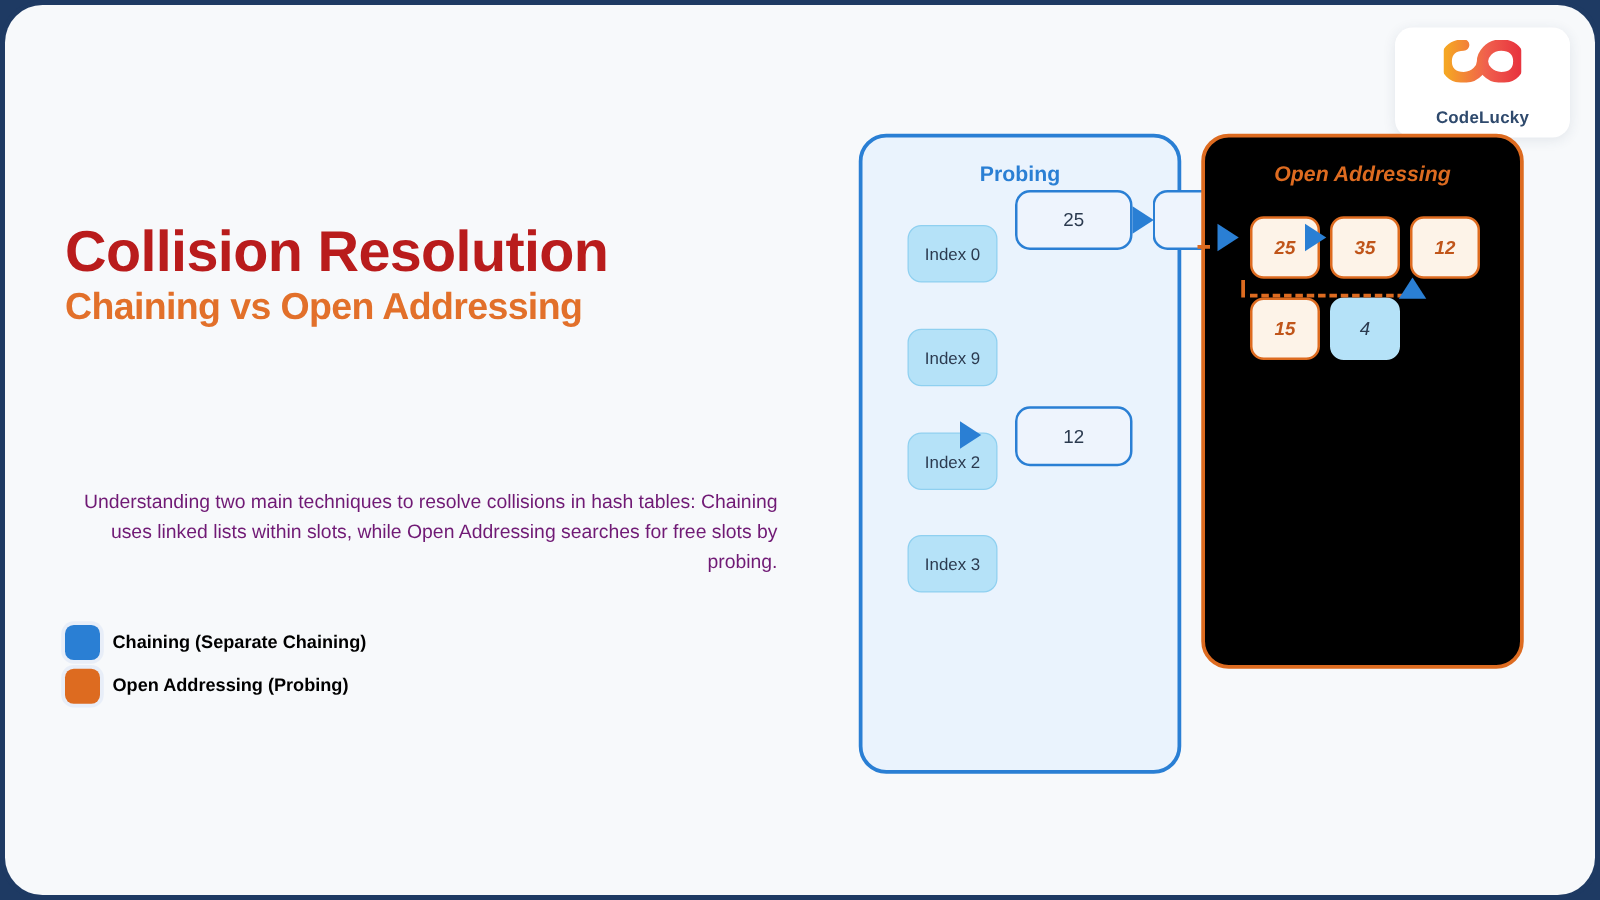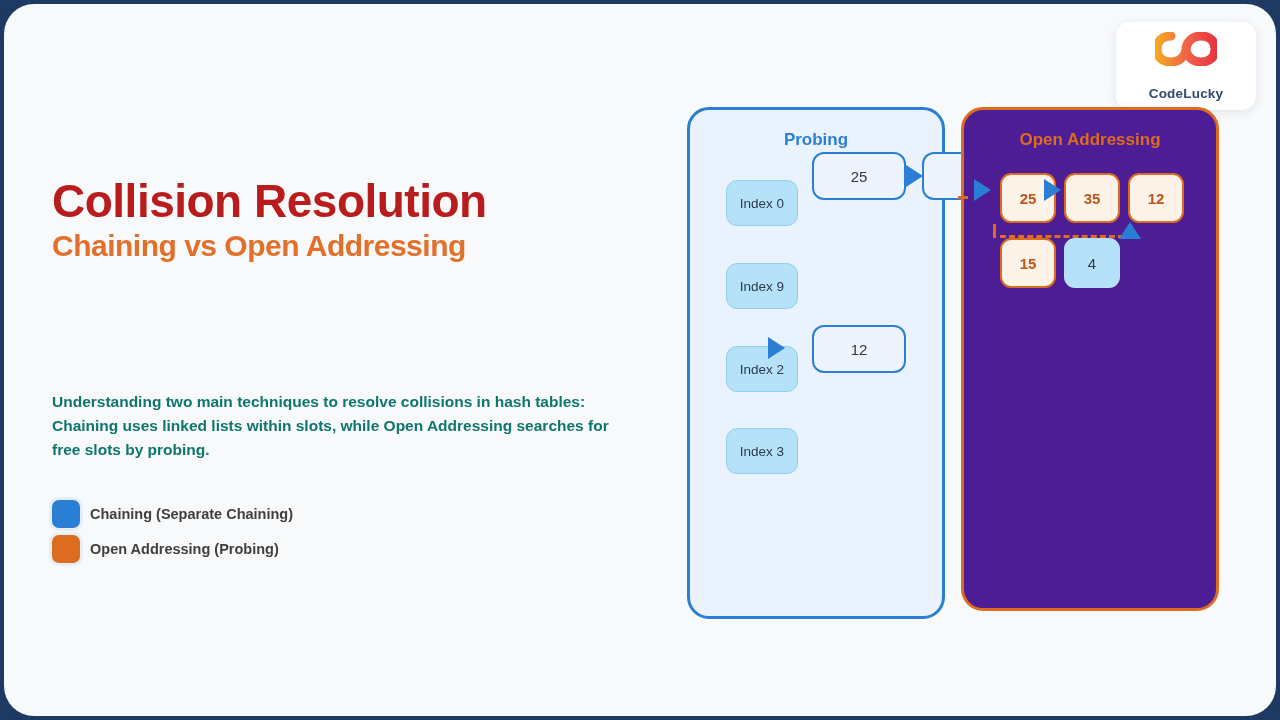--- a/index.html
+++ b/index.html
@@ -33,31 +33,32 @@
     font-size: 46px; font-weight: bold; letter-spacing: -0.5px;
     color: #b91c1c; line-height: 1.18;
   }
   #title-line2 {
     font-size: 30px; font-weight: bold; letter-spacing: -0.5px;
     color: #e2702a; line-height: 1.18;
     max-width: 430px;
   }
   #description {
     position: absolute; left: 48px; top: 386px; width: 570px;
-    font-size: 15.5px; font-weight: bold; line-height: 1.55;
-    color: #0f766e;
+    font-size: 15.5px; font-weight: normal; line-height: 1.55;
+    color: #701a75;
+    text-align: right;
   }
 
   #legend { position: absolute; left: 48px; top: 496px; }
   .legend-row { display: flex; align-items: center; margin-bottom: 7px; }
   .legend-swatch {
     width: 28px; height: 28px; border-radius: 7px; margin-right: 10px;
     box-shadow: 0 0 0 3px rgba(220,230,245,.55);
   }
-  .legend-label { font-size: 14.5px; font-weight: bold; color: #404040; }
+  .legend-label { font-size: 14.5px; font-weight: bold; color: #000000; }
 
   
   #logo {
     position: absolute; right: 20px; top: 18px;
     width: 140px; height: 88px;
     background: #ffffff; border-radius: 14px;
     box-shadow: 0 2px 10px rgba(40,60,90,.10);
     display: flex; flex-direction: column;
     align-items: center; justify-content: center;
   }
@@ -69,22 +70,22 @@
 
   
   #diagram { position: absolute; left: 660px; top: 95px; width: 580px; height: 540px; }
 
   .panel { position: absolute; border-radius: 22px; }
   #panel-chaining {
     left: 23px; top: 8px; width: 258px; height: 512px;
     background: #eaf3fd; border: 3px solid #2a7fd4;
   }
   #panel-open {
-    left: 297px; top: 8px; width: 258px; height: 504px;
-    background: #4c1d95; border: 3px solid #dd6b20;
+    left: 297px; top: 8px; width: 258px; height: 428px;
+    background: #000000; border: 3px solid #dd6b20; font-style: italic;
   }
   .panel-title {
     position: absolute; top: 20px; left: 0; width: 100%;
     text-align: center; font-size: 17px; font-weight: bold;
   }
   #title-chaining { color: #2a7fd4; }
   #title-open { color: #dd6b20; }
 
   
   .slot {

